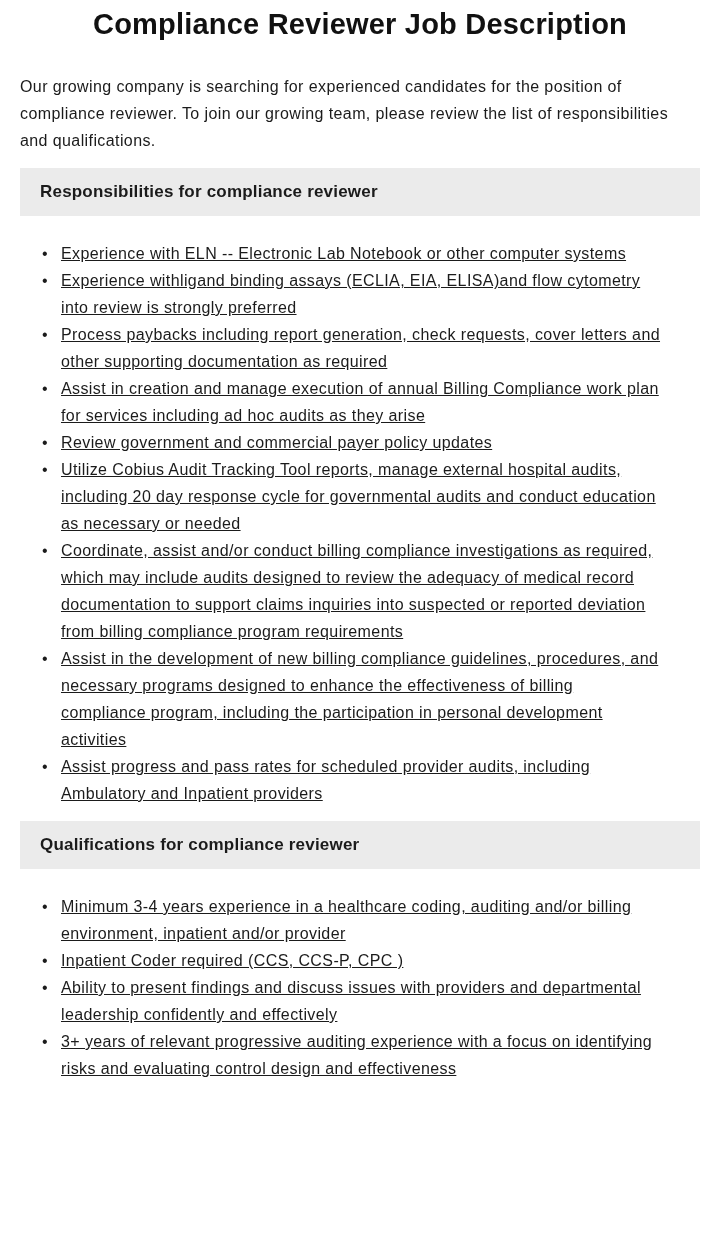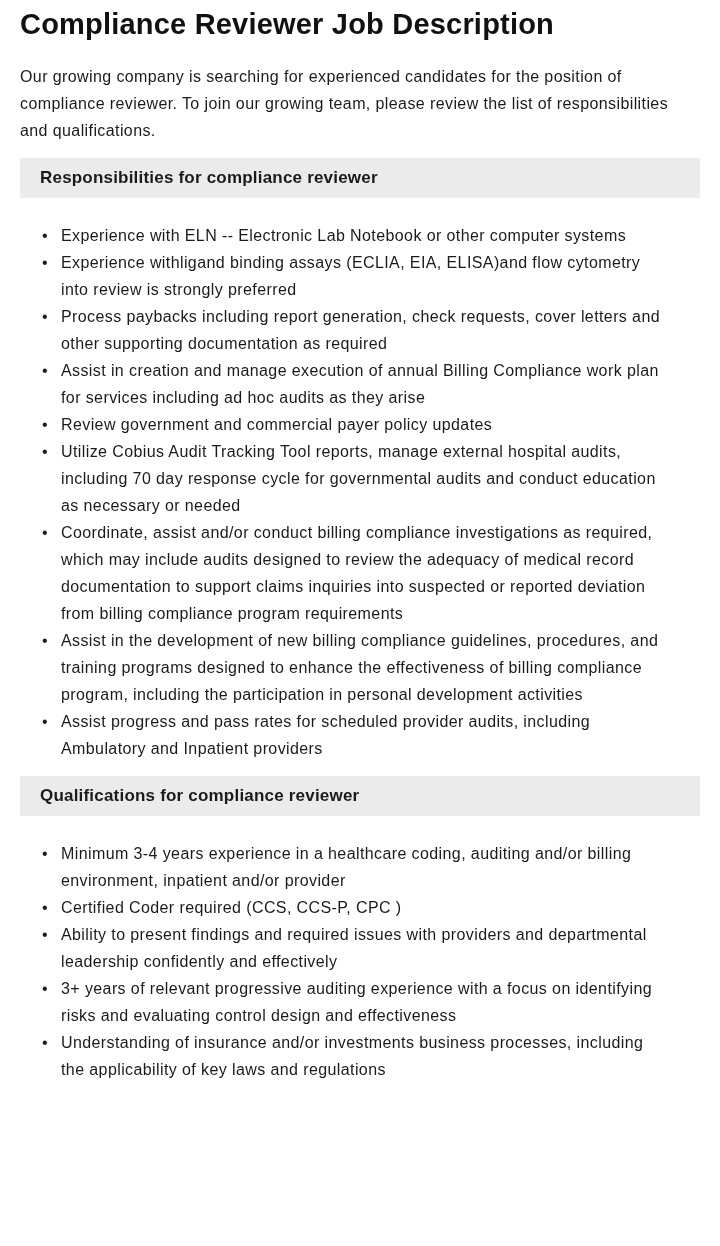--- a/index.html
+++ b/index.html
@@ -13,47 +13,48 @@
     -webkit-font-smoothing: antialiased;
   }
   .page {
     width: 720px;
     padding: 6px 20px 30px 20px;
   }
   .doc-title {
     font-size: 29px;
     line-height: 36px;
     font-weight: bold;
-    text-align: left;
+    text-align: center;
     color: #111111;
     letter-spacing: 0.2px;
   }
   .intro {
-    margin-top: 21px;
+    margin-top: 31px;
     font-size: 16px;
     line-height: 27px;
     letter-spacing: 0.4px;
     max-width: 680px;
   }
   .section-header {
     margin-top: 14px;
-    height: 40px;
+    height: 48px;
     background: #ebebeb;
     display: flex;
     align-items: center;
     padding-left: 20px;
     font-size: 17px;
     font-weight: bold;
     letter-spacing: 0.2px;
     color: #1b1b1b;
   }
   ul.bullet-list {
     margin-top: 24px;
     list-style: none;
     padding: 0 39px 0 21px;
+    text-decoration: underline;
   }
   ul.bullet-list li {
     position: relative;
     padding-left: 20px;
     font-size: 16px;
     line-height: 27px;
     letter-spacing: 0.4px;
   }
   ul.bullet-list li::before {
     content: "\2022";
@@ -77,31 +78,30 @@
   <div class="section-header">
     <span>Responsibilities for compliance reviewer</span>
   </div>
 
   <ul class="bullet-list">
     <li>Experience with ELN -- Electronic Lab Notebook or other computer systems</li>
     <li>Experience withligand binding assays (ECLIA, EIA, ELISA)and flow cytometry into review is strongly preferred</li>
     <li>Process paybacks including report generation, check requests, cover letters and other supporting documentation as required</li>
     <li>Assist in creation and manage execution of annual Billing Compliance work plan for services including ad hoc audits as they arise</li>
     <li>Review government and commercial payer policy updates</li>
-    <li>Utilize Cobius Audit Tracking Tool reports, manage external hospital audits, including 70 day response cycle for governmental audits and conduct education as necessary or needed</li>
+    <li>Utilize Cobius Audit Tracking Tool reports, manage external hospital audits, including 20 day response cycle for governmental audits and conduct education as necessary or needed</li>
     <li>Coordinate, assist and/or conduct billing compliance investigations as required, which may include audits designed to review the adequacy of medical record documentation to support claims inquiries into suspected or reported deviation from billing compliance program requirements</li>
-    <li>Assist in the development of new billing compliance guidelines, procedures, and training programs designed to enhance the effectiveness of billing compliance program, including the participation in personal development activities</li>
+    <li>Assist in the development of new billing compliance guidelines, procedures, and necessary programs designed to enhance the effectiveness of billing compliance program, including the participation in personal development activities</li>
     <li>Assist progress and pass rates for scheduled provider audits, including Ambulatory and Inpatient providers</li>
   </ul>
 
   <div class="section-header">
     <span>Qualifications for compliance reviewer</span>
   </div>
 
   <ul class="bullet-list">
     <li>Minimum 3-4 years experience in a healthcare coding, auditing and/or billing environment, inpatient and/or provider</li>
-    <li>Certified Coder required (CCS, CCS-P, CPC )</li>
-    <li>Ability to present findings and required issues with providers and departmental leadership confidently and effectively</li>
+    <li>Inpatient Coder required (CCS, CCS-P, CPC )</li>
+    <li>Ability to present findings and discuss issues with providers and departmental leadership confidently and effectively</li>
     <li>3+ years of relevant progressive auditing experience with a focus on identifying risks and evaluating control design and effectiveness</li>
-    <li>Understanding of insurance and/or investments business processes, including the applicability of key laws and regulations</li>
   </ul>
 
 </div>
 
 </body></html>

